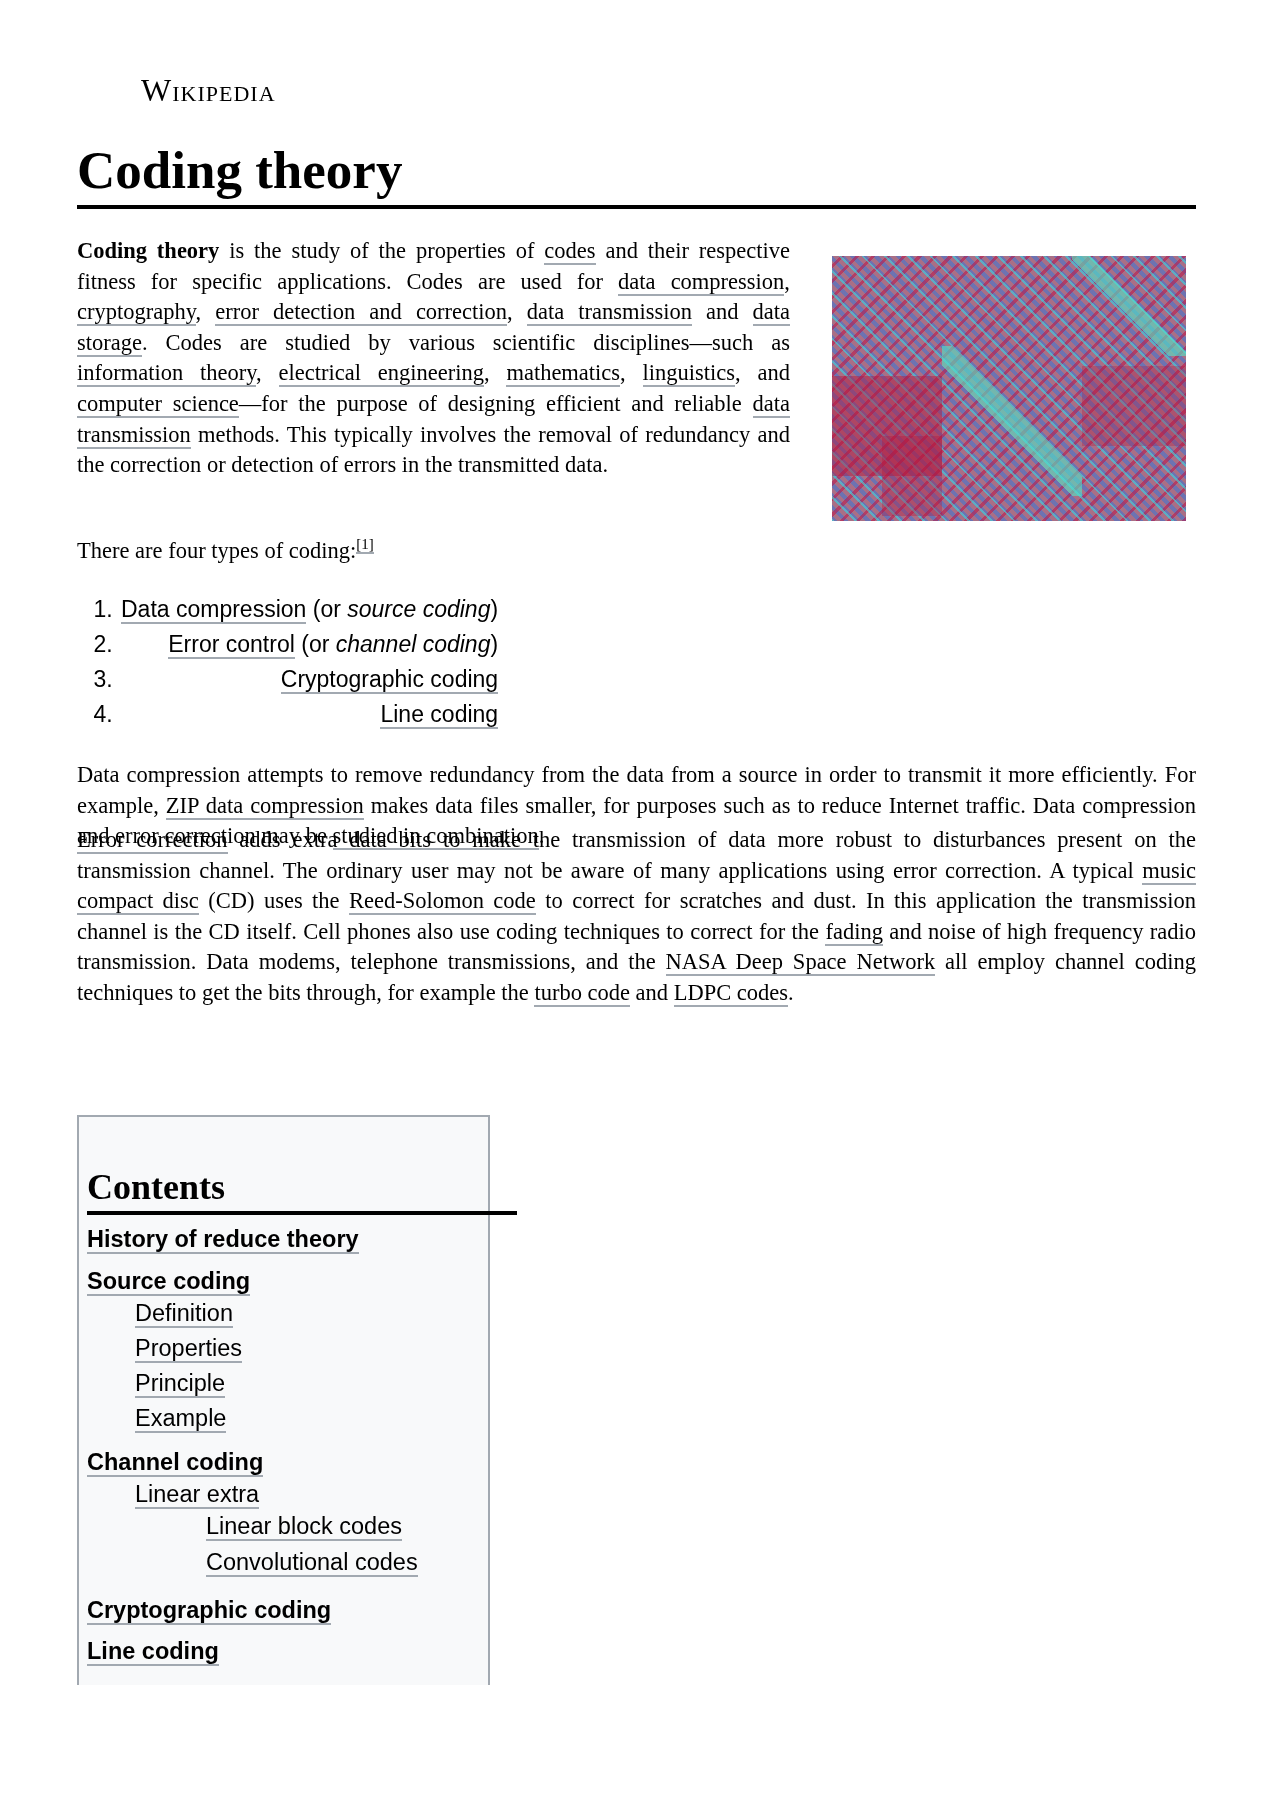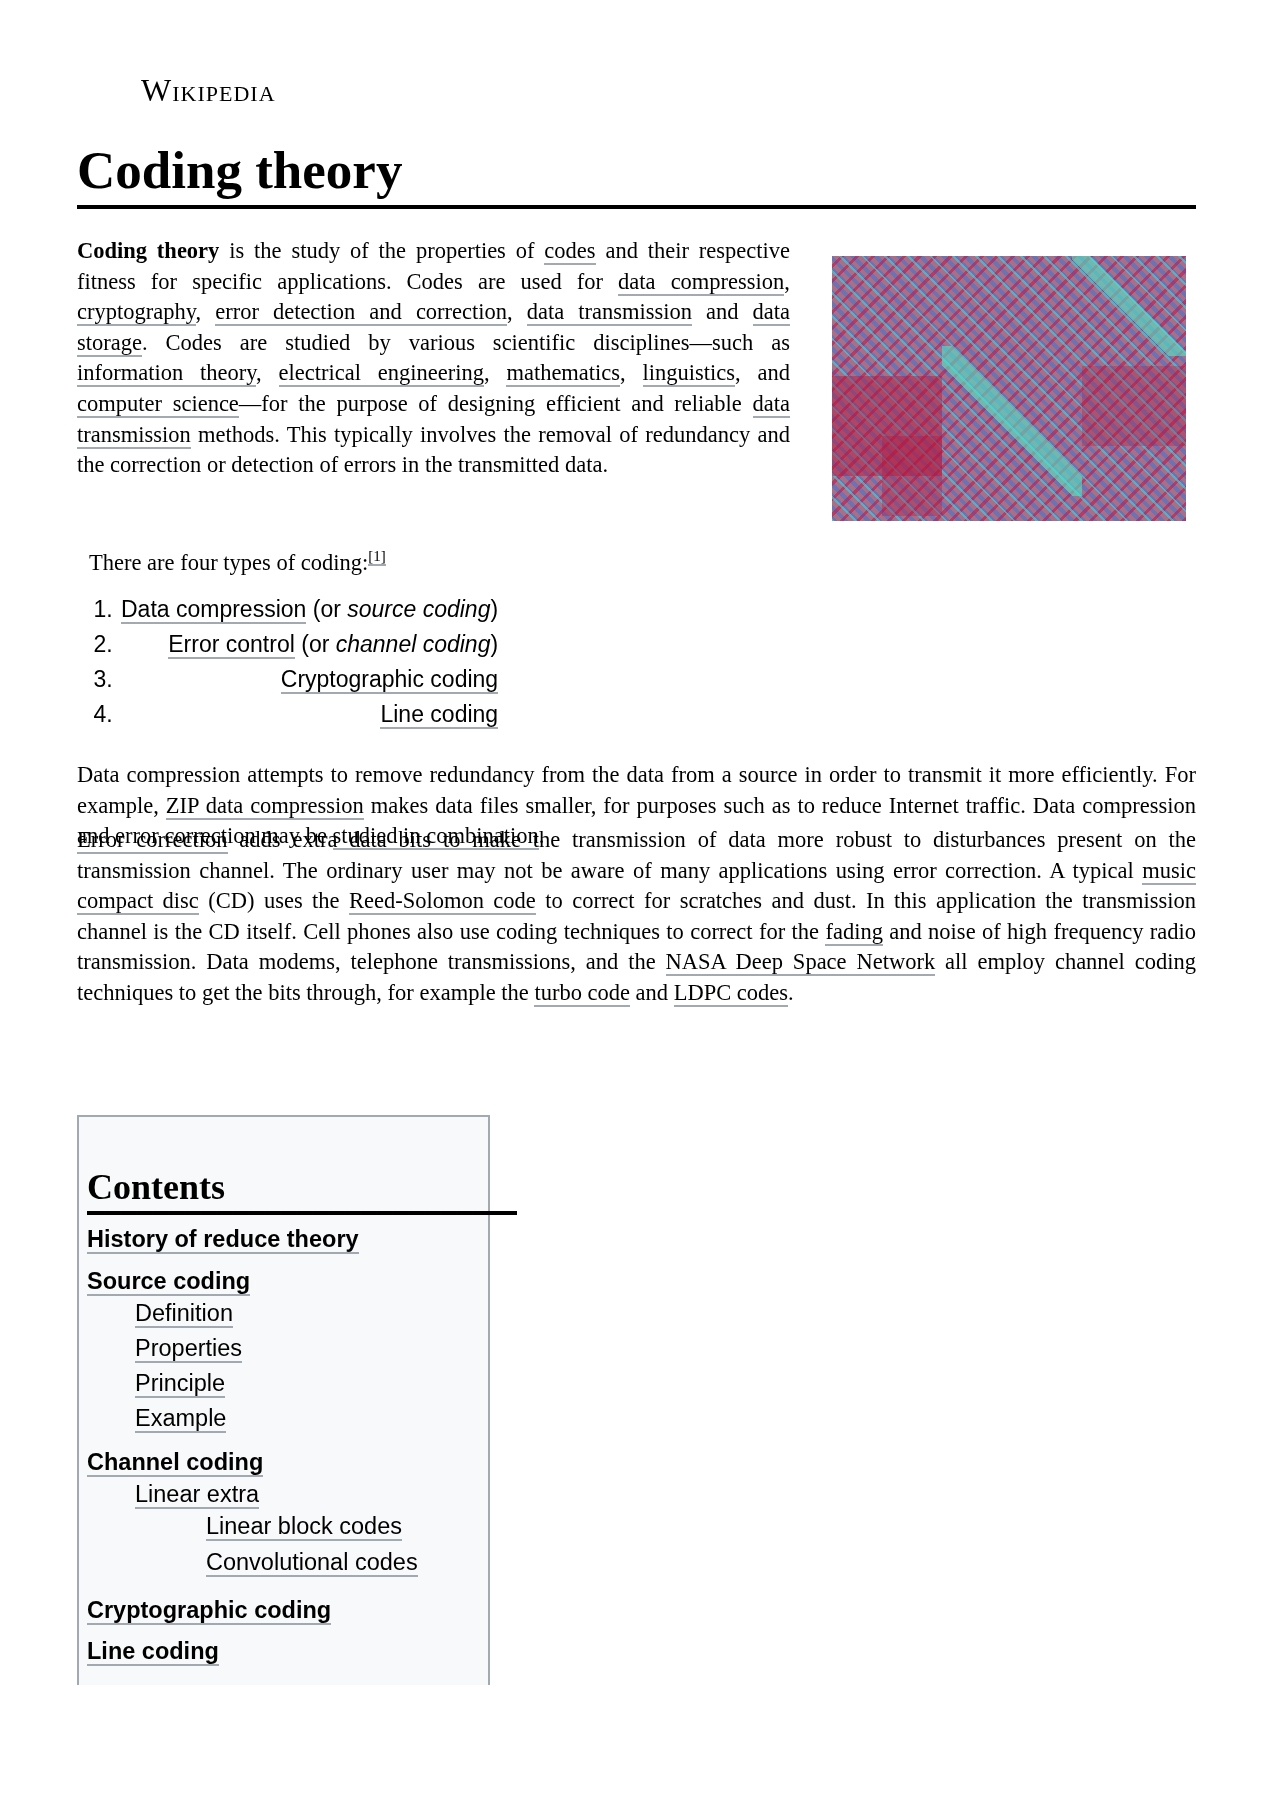--- a/index.html
+++ b/index.html
@@ -19,21 +19,21 @@
   }
   .title-rule { position: absolute; left: 0; top: 205px; width: 1119px; height: 4px; background: #000; }
 
   a.lnk { color: #000; text-decoration: none; border-bottom: 2px solid #a2a9b1; }
 
   .intro {
     position: absolute; left: 0; top: 236px; width: 713px; margin: 0;
     font-size: 22.5px; line-height: 30.6px; text-align: justify;
   }
   .types-intro {
-    position: absolute; left: 0; top: 536px; width: 713px; margin: 12px;
+    position: absolute; left: 0; top: 536px; width: 713px; margin: 0;
     font-size: 22.5px; line-height: 30px;
   }
   .types-intro sup { font-size: 15px; vertical-align: 9px; line-height: 0; }
   .types-list {
     position: absolute; left: 0; top: 592px; margin: 0; padding: 0 0 0 42px;
     font-family: "Liberation Sans", sans-serif; font-size: 23px; line-height: 35px; text-align: right;
   }
   .types-list li { padding-left: 2px; }
 
   .figure { position: absolute; left: 755px; top: 256px; width: 360px; }

